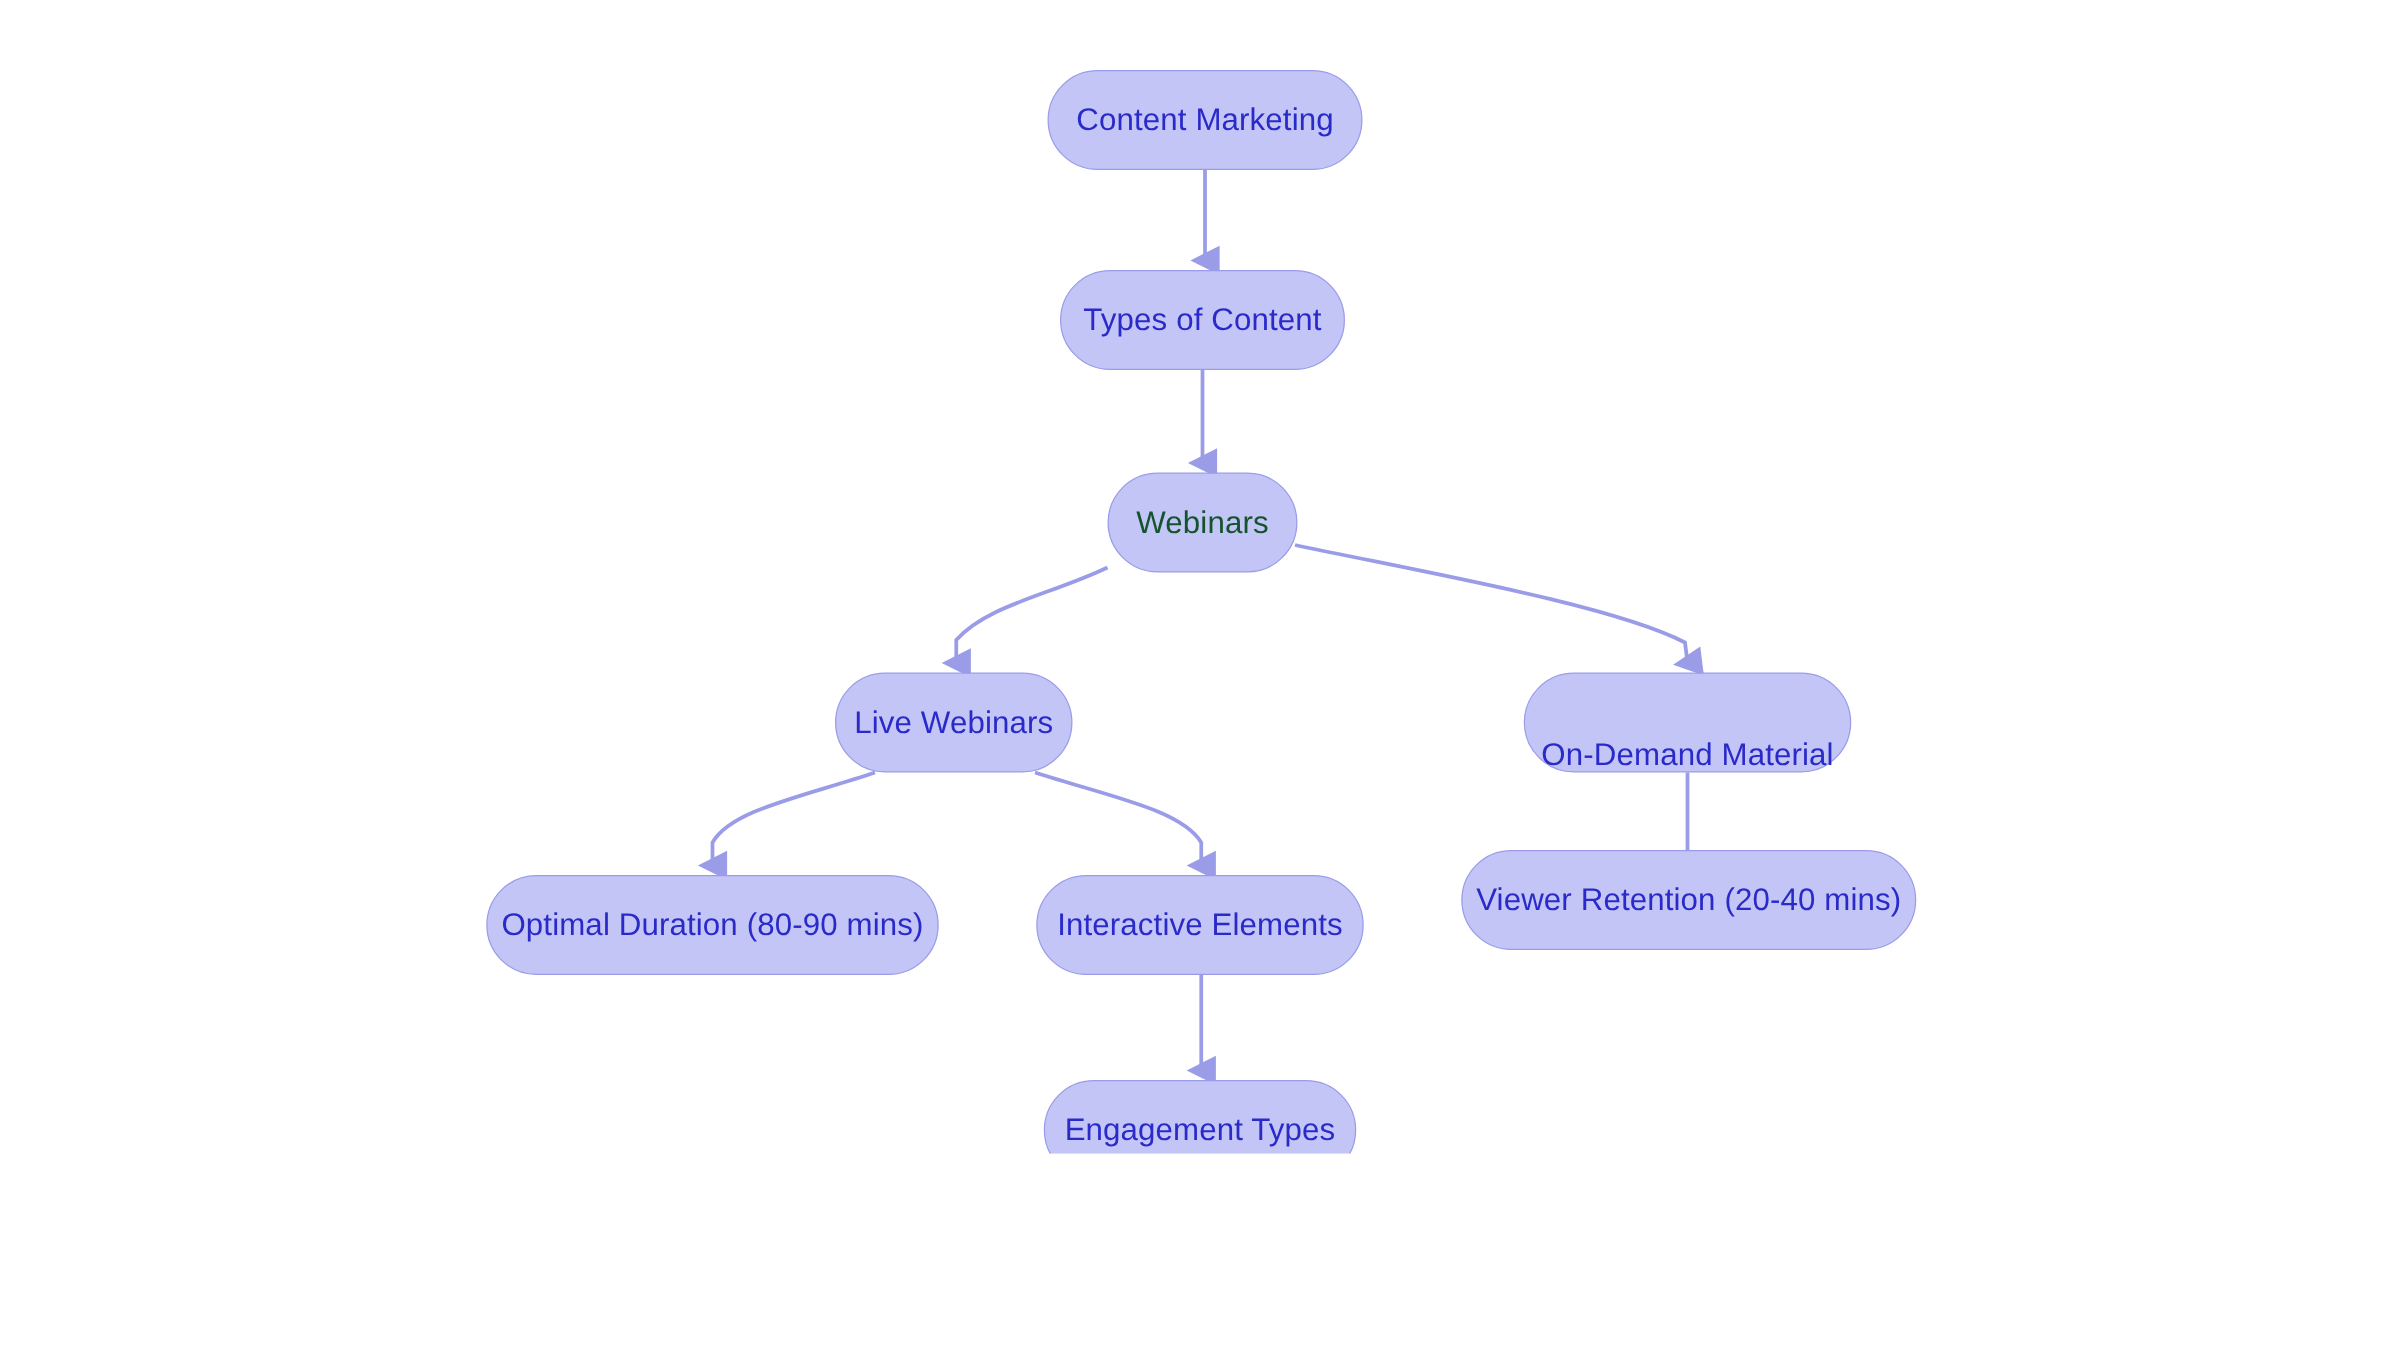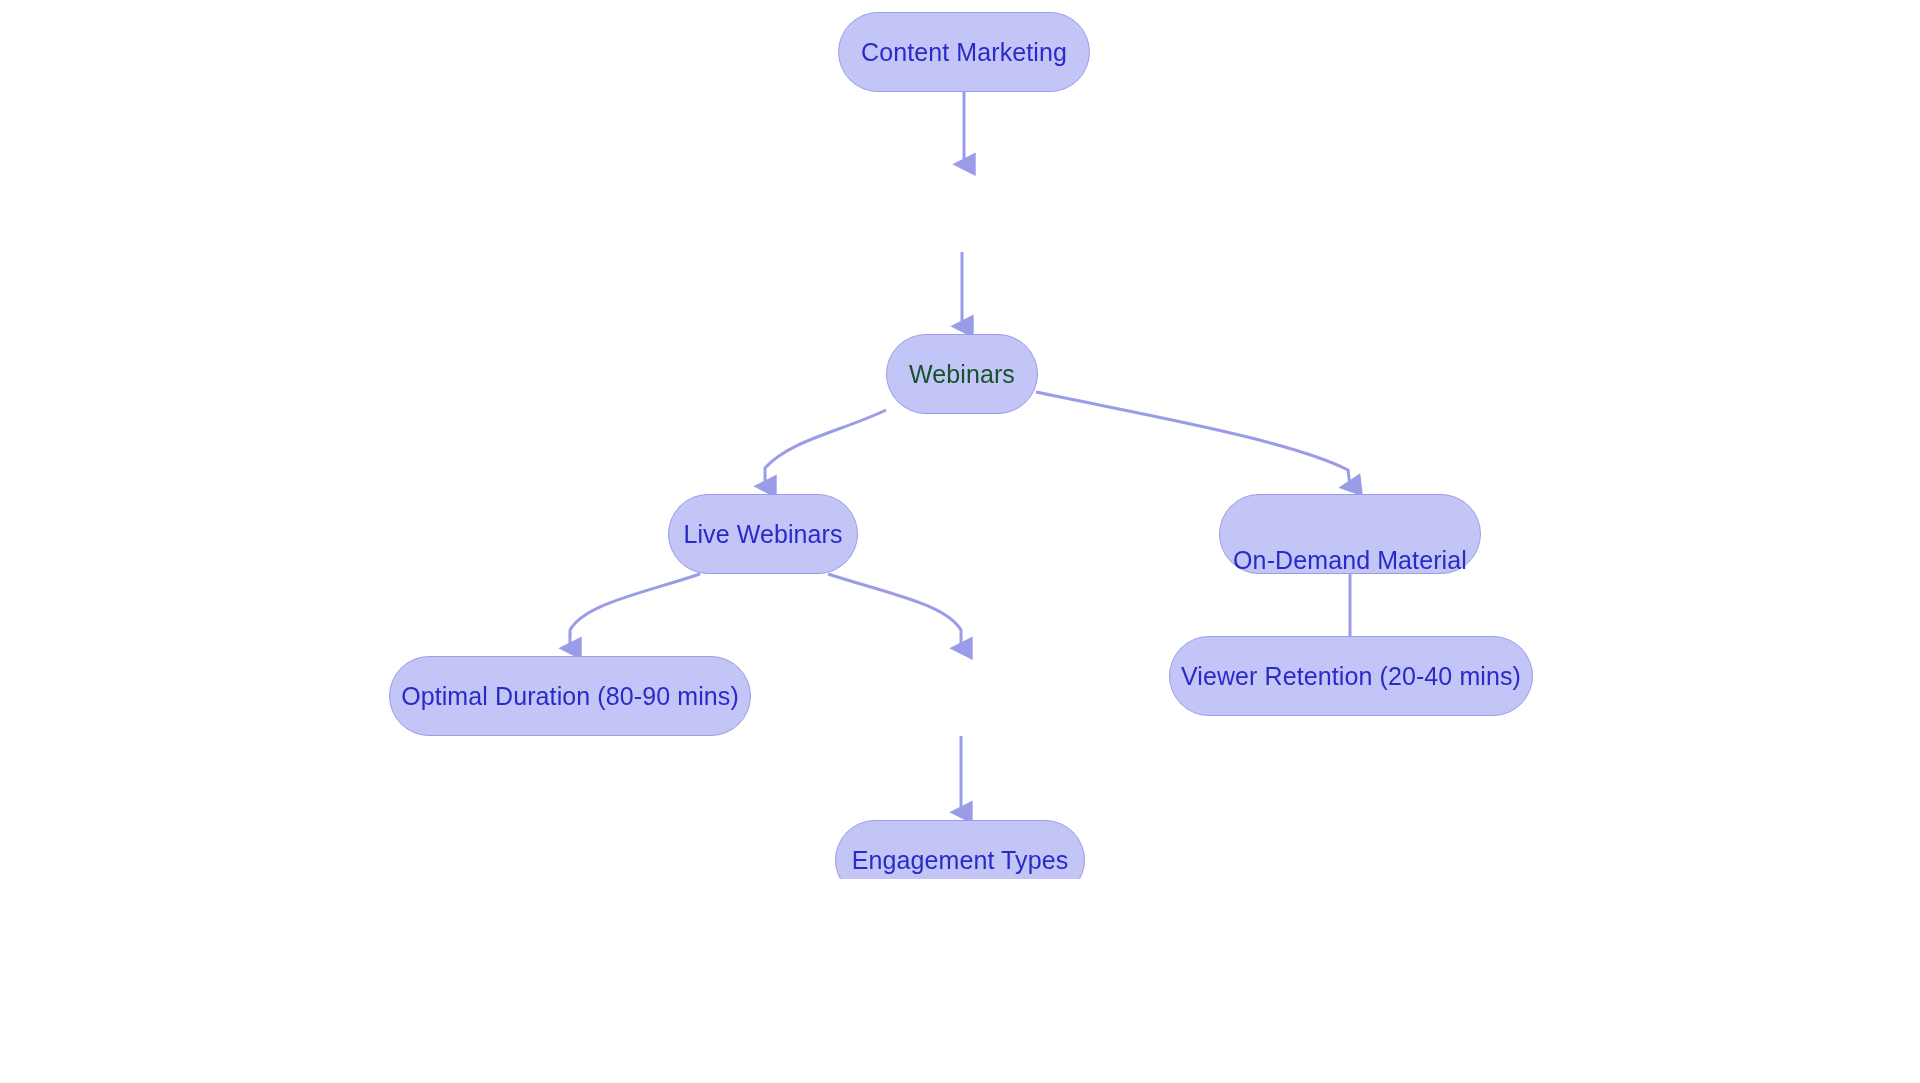--- a/index.html
+++ b/index.html
@@ -7,20 +7,21 @@
     padding: 0;
     background: #ffffff;
   }
   #canvas {
     position: relative;
     width: 1920px;
     height: 879px;
     background: #ffffff;
     overflow: hidden;
     font-family: "Liberation Sans", sans-serif;
+    margin-top: 44px;
   }
   #edge-layer {
     position: absolute;
     left: 0;
     top: 0;
     width: 1920px;
     height: 1083px;
     pointer-events: none;
   }
   .node {
@@ -67,37 +68,43 @@
         <path d="M 1350,574 L 1350,648" fill="none" stroke="#9a9ce8" stroke-width="3" stroke-linecap="butt" marker-end="url(#arrowhead)"></path>
         <path d="M 961,736 L 961,812" fill="none" stroke="#9a9ce8" stroke-width="3" stroke-linecap="butt" marker-end="url(#arrowhead)"></path>
         <path d="M 961,900 L 961,974" fill="none" stroke="#9a9ce8" stroke-width="3" stroke-linecap="butt" marker-end="url(#arrowhead)"></path>
       </g>
   </svg>
 
   <div class="node" style="left: 838px; top: 12px; width: 252px; height: 80px; background: rgb(195, 197, 247); border-color: rgb(154, 156, 232); color: rgb(42, 42, 201);">
     <span class="node-label">Content Marketing</span>
   </div>
 
+  <div class="node" style="left: 848px; top: 172px; width: 228px; height: 80px; background: rgb(195, 197, 247); border-color: rgb(154, 156, 232); color: rgb(42, 42, 201);">
+    <span class="node-label">Types of Content</span>
+  </div>
 
   <div class="node" style="left: 886px; top: 334px; width: 152px; height: 80px; background: rgb(195, 197, 247); border-color: rgb(154, 156, 232); color: #14532d;">
     <span class="node-label">Webinars</span>
   </div>
 
   <div class="node" style="left: 668px; top: 494px; width: 190px; height: 80px; background: rgb(195, 197, 247); border-color: rgb(154, 156, 232); color: rgb(42, 42, 201);">
     <span class="node-label">Live Webinars</span>
   </div>
 
   <div class="node" style="left: 1219px; top: 494px; width: 262px; height: 80px; background: rgb(195, 197, 247); border-color: rgb(154, 156, 232); color: rgb(42, 42, 201); align-items: flex-end;">
     <span class="node-label">On-Demand Material</span>
   </div>
 
   <div class="node" style="left: 389px; top: 656px; width: 362px; height: 80px; background: rgb(195, 197, 247); border-color: rgb(154, 156, 232); color: rgb(42, 42, 201);">
     <span class="node-label">Optimal Duration (80-90 mins)</span>
   </div>
 
+  <div class="node" style="left: 829px; top: 656px; width: 262px; height: 80px; background: rgb(195, 197, 247); border-color: rgb(154, 156, 232); color: rgb(42, 42, 201);">
+    <span class="node-label">Interactive Elements</span>
+  </div>
 
   <div class="node" style="left: 1169px; top: 636px; width: 364px; height: 80px; background: rgb(195, 197, 247); border-color: rgb(154, 156, 232); color: rgb(42, 42, 201);">
     <span class="node-label">Viewer Retention (20-40 mins)</span>
   </div>
 
   <div class="node" style="left: 835px; top: 820px; width: 250px; height: 80px; background: rgb(195, 197, 247); border-color: rgb(154, 156, 232); color: rgb(42, 42, 201);">
     <span class="node-label">Engagement Types</span>
   </div>
 
 

